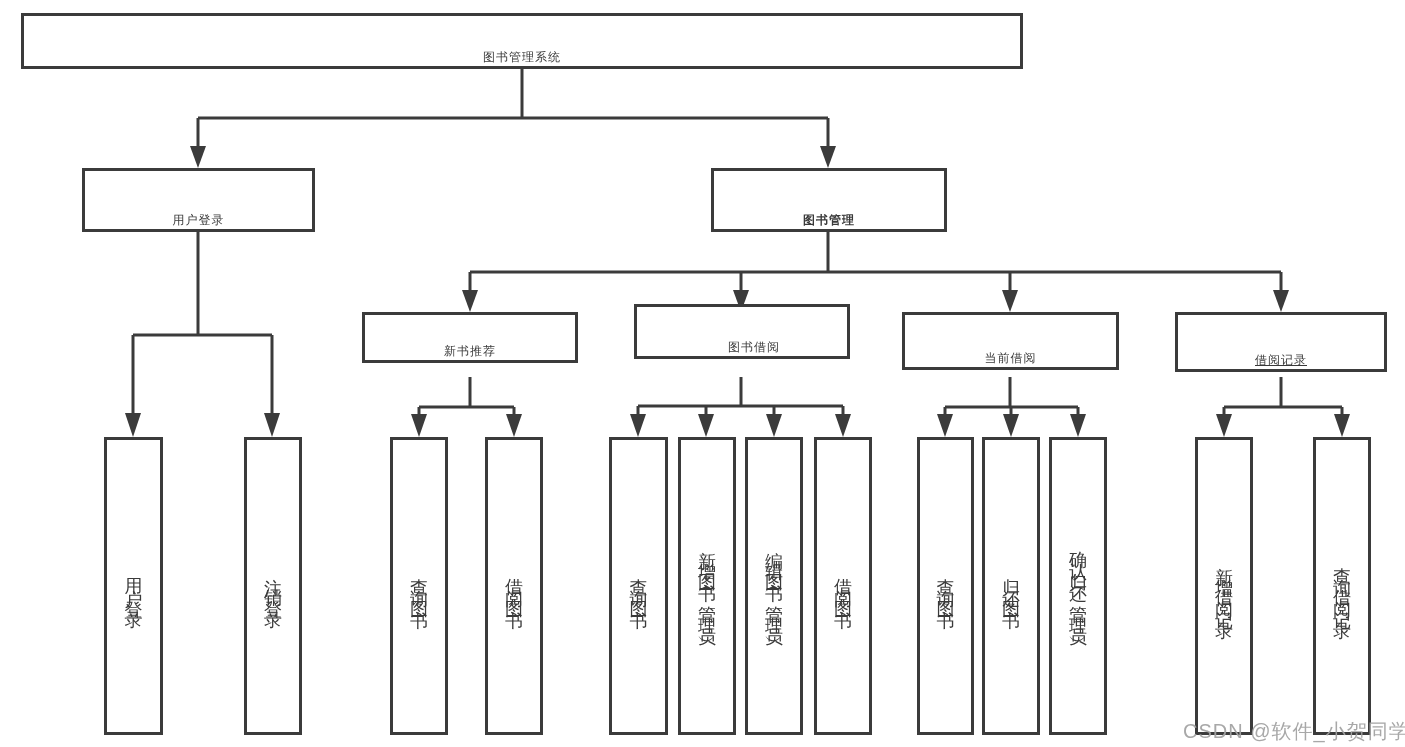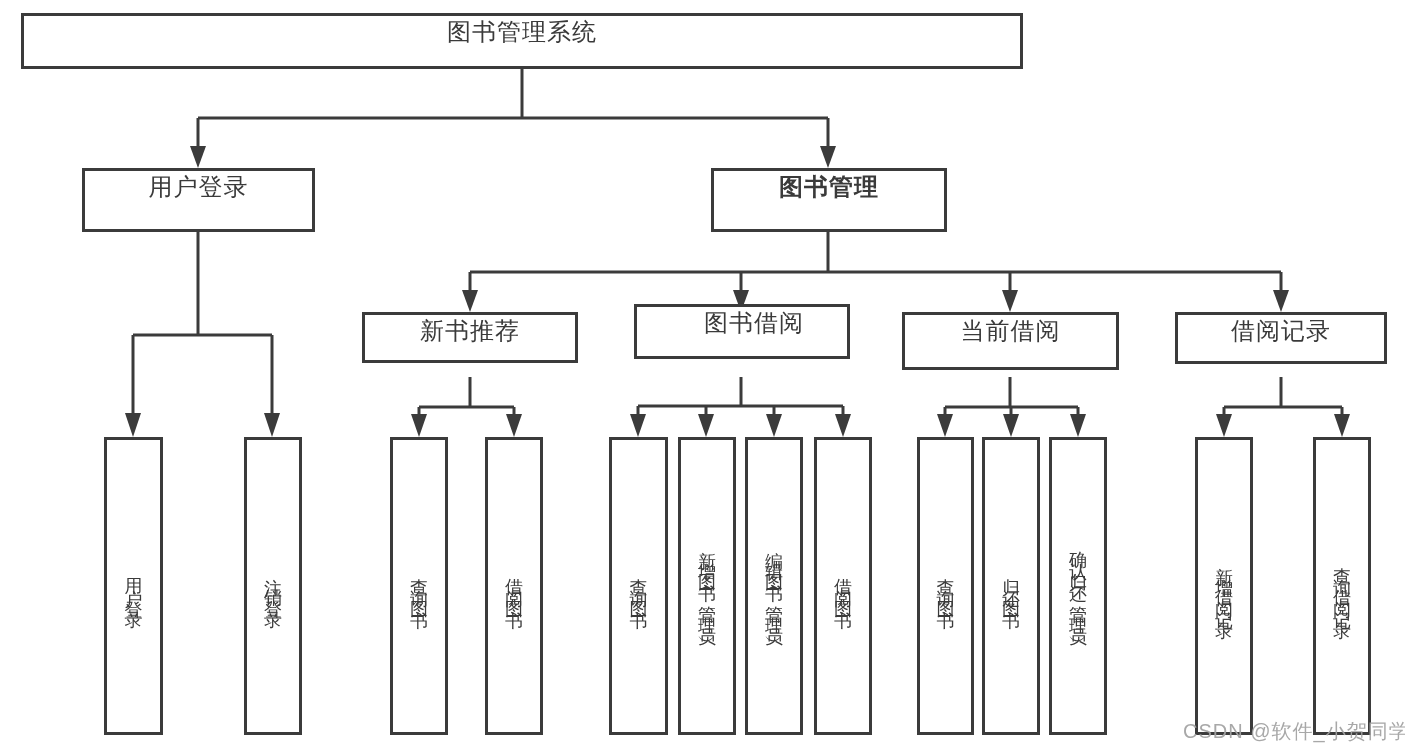--- a/index.html
+++ b/index.html
@@ -11,23 +11,23 @@
     color:#333333;
     overflow:hidden;
   }
   #connectors{position:absolute;left:0;top:0;width:1405px;height:747px;}
   .box{
     position:absolute;
     box-sizing:border-box;
     border:3px solid #3b3b3b;
     background:#ffffff;
     display:flex;
-    align-items:flex-start;
+    align-items:flex-end;
     justify-content:center;
-    font-size:24px;
+    font-size:12px;
     letter-spacing:1px;
     color:#3a3a3a;
   }
   .vbox{
     position:absolute;
     box-sizing:border-box;
     border:3px solid #3b3b3b;
     background:#ffffff;
     top:437px;
     height:298px;
@@ -143,21 +143,21 @@
 
   <div class="box" style="left:362px;top:312px;width:216px;height:51px;">
     <span>新书推荐</span>
   </div>
   <div class="box" style="left:634px;top:304px;width:216px;height:55px;padding-left:24px;">
     <span>图书借阅</span>
   </div>
   <div class="box" style="left:902px;top:312px;width:217px;height:58px;">
     <span>当前借阅</span>
   </div>
-  <div class="box" style="left:1175px;top:312px;width:212px;height:52px;">
+  <div class="box" style="left:1175px;top:312px;width:212px;height:60px;text-decoration:underline;">
     <span>借阅记录</span>
   </div>
 
   <div class="vbox" style="left:104px;width:59px;">
     <span class="vtext">用户登录</span>
   </div>
   <div class="vbox" style="left:244px;width:58px;">
     <span class="vtext">注销登录</span>
   </div>
 

